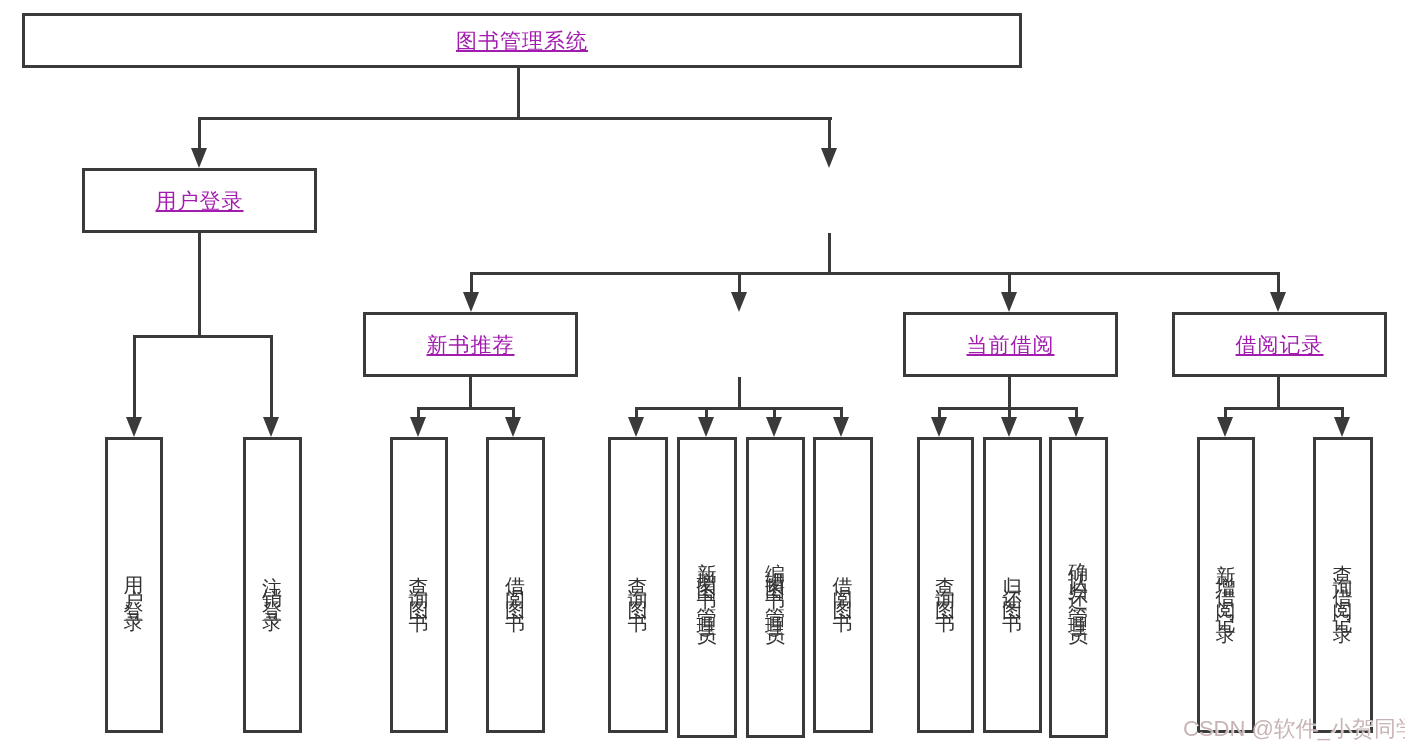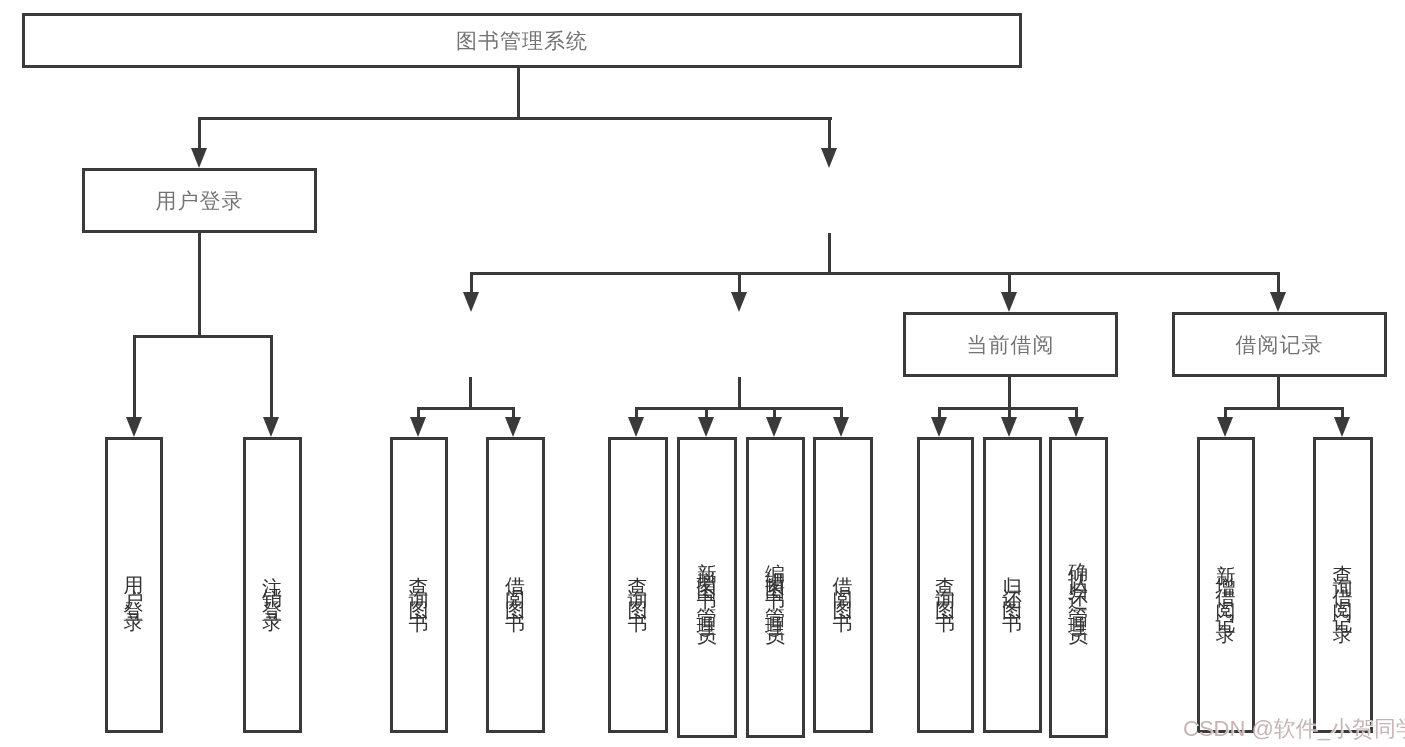--- a/index.html
+++ b/index.html
@@ -11,21 +11,21 @@
     overflow:hidden;
   }
   .box{
     position:absolute;
     box-sizing:border-box;
     border:3px solid #3a3a3a;
     background:#ffffff;
     display:flex;align-items:center;justify-content:center;
     color:#333333;
   }
-  .hlabel{font-size:21px;letter-spacing:1px;color:#737373;}
+  .hlabel{font-size:21px;letter-spacing:1px;color:#a21caf;text-decoration:underline;}
   .vbox{z-index:2;}
   .vtext{
     writing-mode:vertical-rl;
     text-orientation:mixed;
     font-size:20px;
     letter-spacing:12px;
     color:#333333;
     line-height:1;
   }
   .vtext.tight{letter-spacing:9px;}
@@ -138,20 +138,23 @@
   <div class="arrow" style="left:1334px;top:417px;"></div>
 
   <div class="box pos-root">
     <span class="hlabel">图书管理系统</span>
   </div>
 
   <div class="box pos-user">
     <span class="hlabel">用户登录</span>
   </div>
 
+  <div class="box pos-nbtj">
+    <span class="hlabel">新书推荐</span>
+  </div>
   <div class="box pos-dqjy">
     <span class="hlabel">当前借阅</span>
   </div>
   <div class="box pos-jyjl">
     <span class="hlabel">借阅记录</span>
   </div>
 
   <div class="box vbox leaf pos-l1">
     <span class="vtext">用户登录</span>
   </div>

